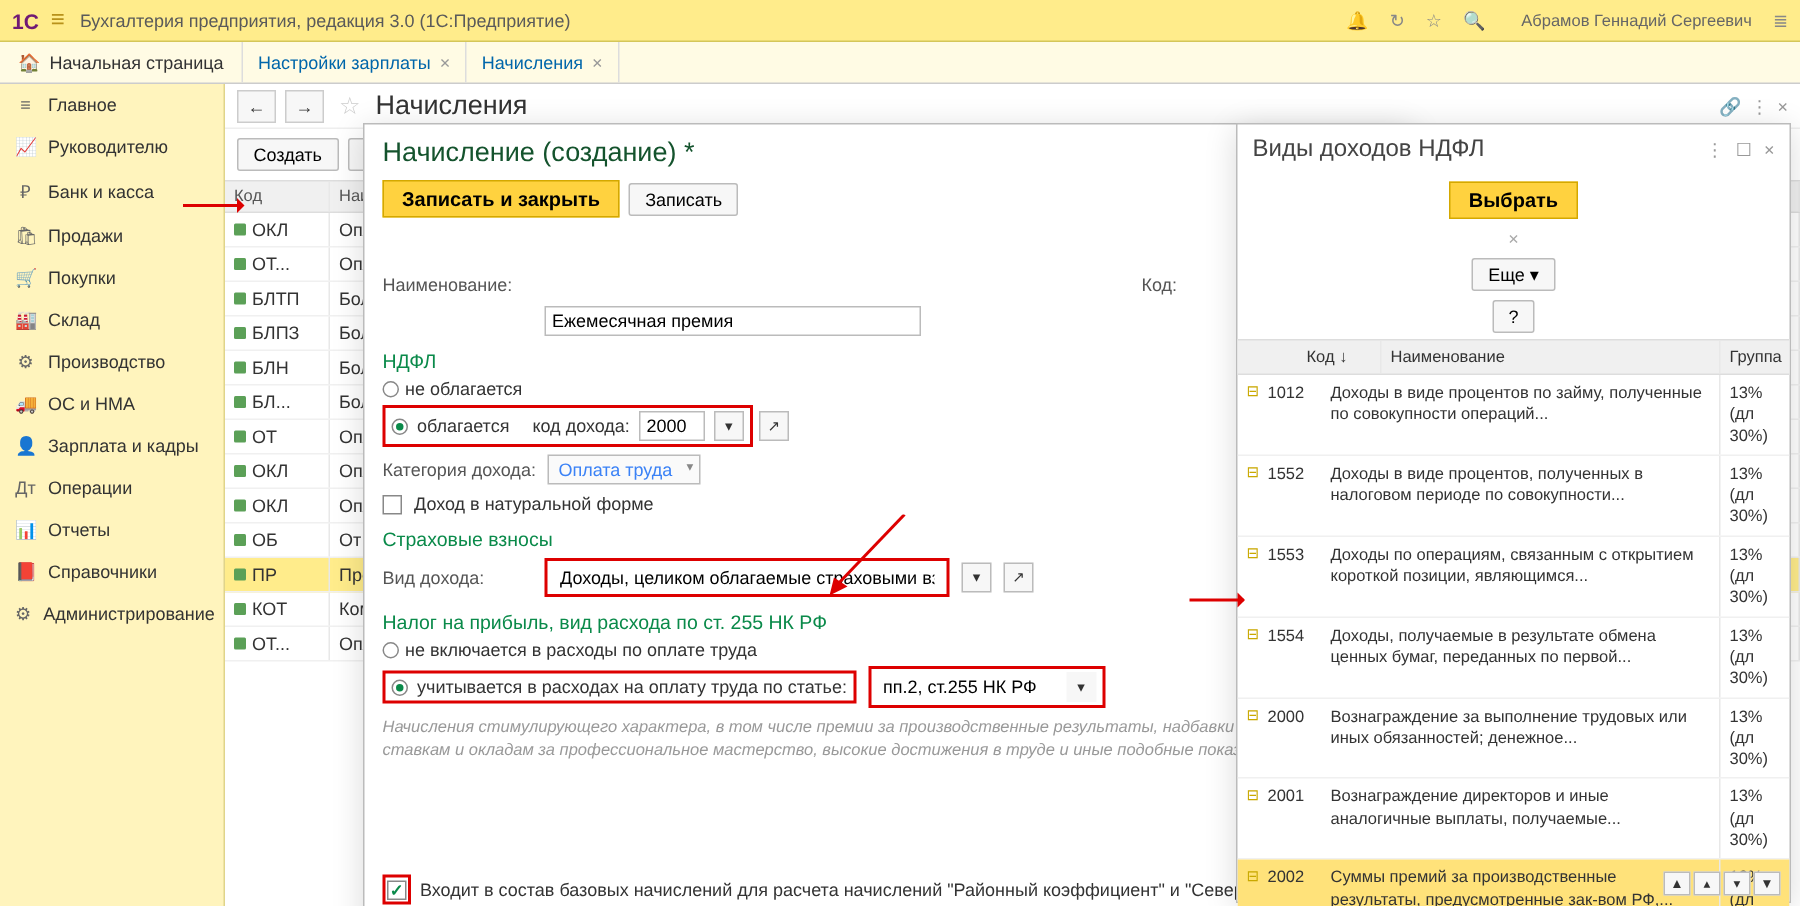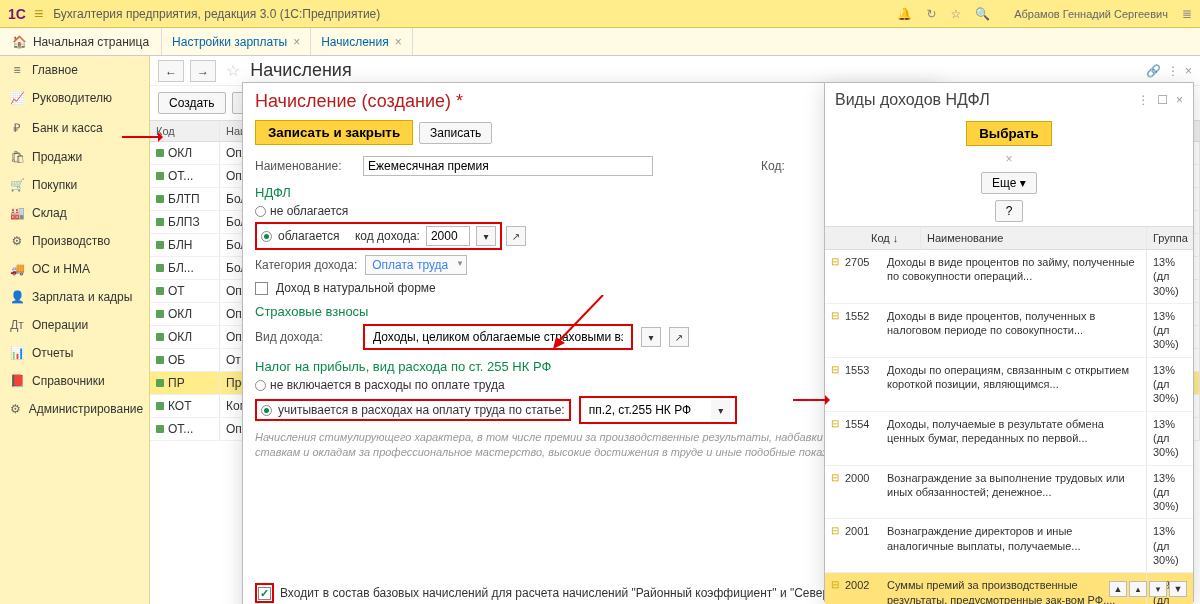--- a/index.html
+++ b/index.html
@@ -45,21 +45,21 @@
 .trow { display: flex; border-bottom: 1px solid #f0f0f0; align-items: center; min-height: 22px; }
 .trow.sel { background: #ffec8b; }
 .rowchip { display: inline-block; width: 8px; height: 8px; background: #5ba057; margin-right: 4px; border-radius: 1px; }
 
 
 .arrow1 { position: absolute; top: 50px; left: -28px; width: 40px; height: 2px; background: #d00; }
 .arrow1:after { content: ''; position: absolute; right: -6px; top: -4px; border: 5px solid transparent; border-left-color: #d00; }
 
 
 .dialog { position: absolute; top: 26px; left: 92px; width: 700px; height: 540px; background: #fff; border: 1px solid #bbb; box-shadow: 0 4px 20px rgba(0,0,0,0.15); }
-.dlgtitle { font-size: 18px; color: #b91c1c; padding: 8px 12px 4px; }
+.dlgtitle { font-size: 18px; color: #14532d; padding: 8px 12px 4px; }
 .dlgbar { padding: 4px 12px 8px; display: flex; gap: 6px; align-items: center; }
 .btnprimary { background: #ffd23f; border: 1px solid #d4a800; padding: 4px 12px; font-weight: bold; cursor: pointer; }
 .frow { display: flex; align-items: center; padding: 3px 12px; gap: 8px; font-size: 12px; }
 .frow label { min-width: 100px; color: #555; }
 .finput { border: 1px solid #bbb; padding: 2px 4px; font-size: 12px; }
 .section { color: #0a8a4a; font-size: 13px; padding: 6px 12px 2px; }
 .radio { display: flex; align-items: center; gap: 4px; padding: 2px 12px; }
 .redbox { border: 2px solid #d00; padding: 2px 4px; display: inline-flex; align-items: center; gap: 6px; }
 .iconbtn { border: 1px solid #bbb; background: #f7f7f7; width: 20px; height: 20px; display: inline-flex; align-items: center; justify-content: center; font-size: 10px; cursor: pointer; }
 .helptext { color: #999; font-size: 11px; padding: 4px 12px; line-height: 1.4; font-style: italic; }
@@ -260,21 +260,21 @@
     </div>
 
   <div class="dialog">
     <div class="dlgtitle">Начисление (создание) *</div>
     <div class="dlgbar">
       <button class="btnprimary">Записать и закрыть</button>
       <button class="btn">Записать</button>
     </div>
     <div class="frow">
       <label>Наименование:</label>
-      <input class="finput" style="width: 290px;" value="Ежемесячная премия">
+      <input class="finput" style="width: 251px; margin-top: 48px;" value="Ежемесячная премия">
       <div style="flex:1"></div>
       <label>Код:</label>
       <input class="finput" style="width: 60px;" value="ЕПР">
     </div>
 
     <div class="section">НДФЛ</div>
     <div style="position:absolute;right:12px;top:118px;font-size:13px;color:#0a8a4a">Отражение в бу</div>
     <div style="position:absolute;right:12px;top:140px;font-size:12px;color:#555">Способ отражения</div>
 
     <div class="radio">
@@ -361,21 +361,21 @@
       <button class="btn">?</button>
     </div>
     <div class="rthead">
       <div class="rc1"><span>Код</span> ↓</div>
       <div class="rc2">Наименование</div>
       <div class="rc3">Группа</div>
     </div>
     <div id="rbody" style="overflow:hidden;height:390px">
         <div class="rrow">
           <div class="rmark">⊟</div>
-          <div class="rc1b">2705</div>
+          <div class="rc1b">1012</div>
           <div class="rc2">Доходы в виде процентов по займу, полученные по совокупности операций...</div>
           <div class="rc3">13% (дл 30%)</div>
         </div>
         <div class="rrow">
           <div class="rmark">⊟</div>
           <div class="rc1b">1552</div>
           <div class="rc2">Доходы в виде процентов, полученных в налоговом периоде по совокупности...</div>
           <div class="rc3">13% (дл 30%)</div>
         </div>
         <div class="rrow">

